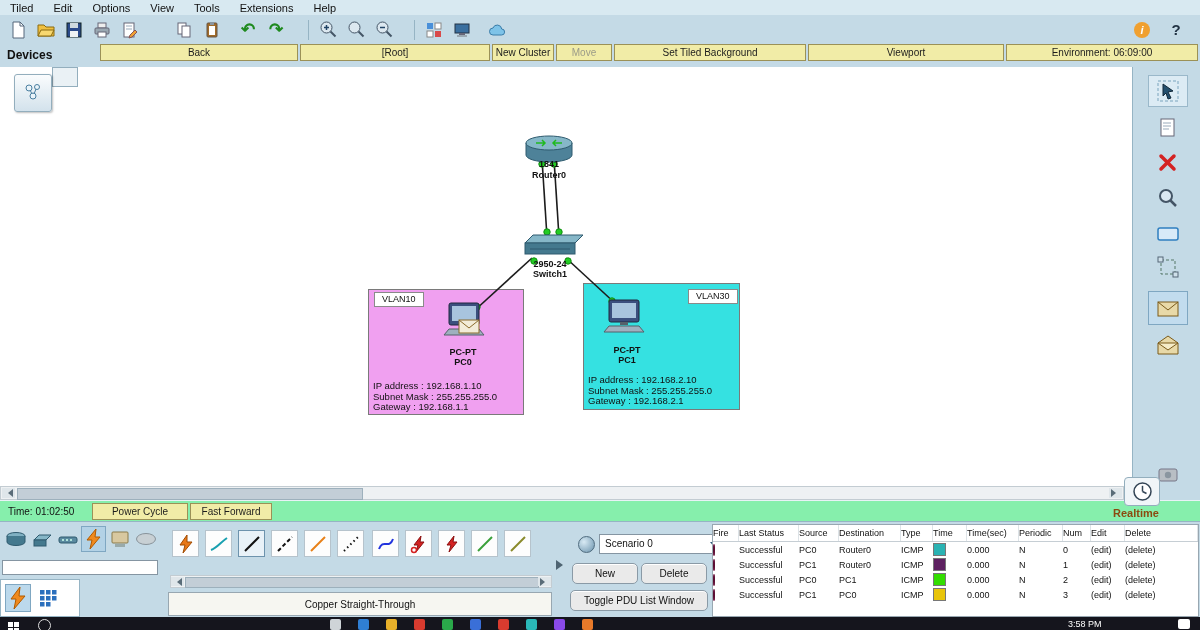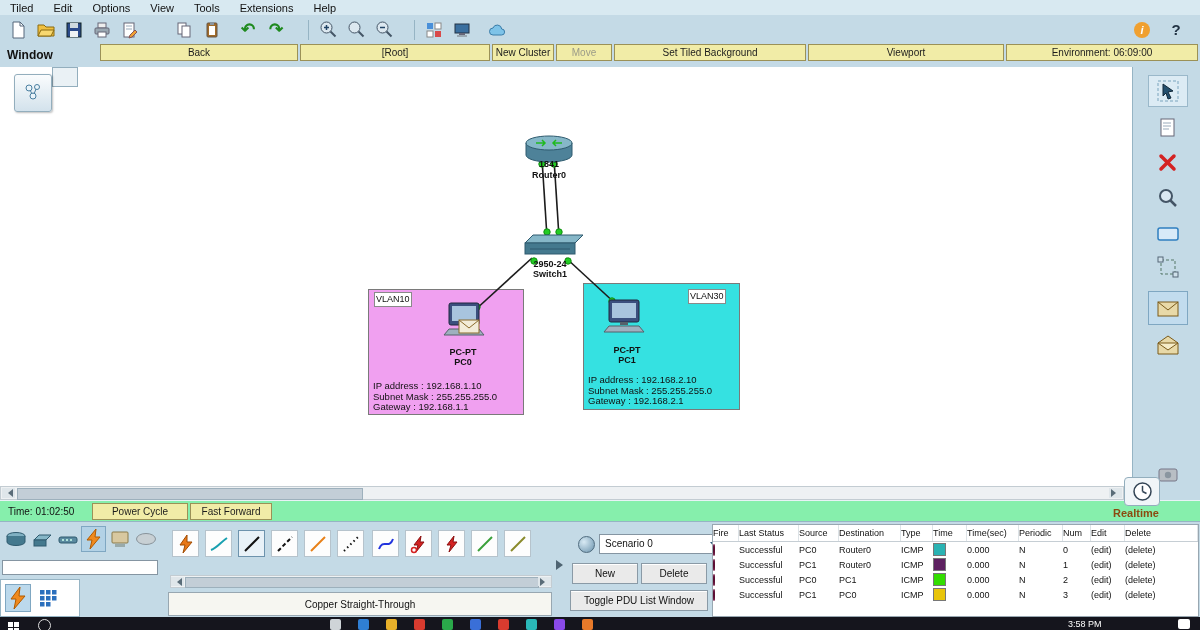--- a/index.html
+++ b/index.html
@@ -30,21 +30,21 @@
         line-height:15px;text-align:center;color:#1c1c1c;box-sizing:border-box;cursor:pointer;overflow:hidden;}
   .ybtn.disabled{color:#9b9b88;}
 
   
   .canvas{position:absolute;left:0;top:67px;width:1132px;height:419px;background:#fff;overflow:hidden;}
   .topo{position:absolute;left:0;top:0;}
   .lk{stroke:#1c1c1c;stroke-width:1.6;}
   .dot{fill:#23cc23;stroke:#0f8f0f;stroke-width:1;}
   .vlanbox{position:absolute;border:1px solid #7a7a7a;box-sizing:border-box;}
   .vlan-tag{position:absolute;background:#fff;border:1px solid #8a8a8a;font-size:9px;height:13px;
-            line-height:12px;padding:0 1px;}
+            line-height:12px;padding:0 7px;}
   .canvas-text{position:absolute;font-size:9px;text-align:center;white-space:nowrap;font-weight:bold;}
   .ip-line{position:absolute;font-size:9.5px;white-space:nowrap;}
   .ws-nav1{position:absolute;left:14px;top:7px;width:36px;height:36px;border:1px solid #93aebd;border-radius:3px;
            background:linear-gradient(#fafcfd,#d3e2ec);display:flex;align-items:center;justify-content:center;
            box-shadow:1px 1px 2px rgba(0,0,0,.25);}
   .ws-nav2{position:absolute;left:52px;top:0;width:24px;height:18px;background:#eaf1f5;border:1px solid #93aebd;}
 
   
   .sidebar{position:absolute;left:1132px;top:67px;width:68px;height:433px;background:#c4dae6;
            border-left:1px solid #96b4c4;}
@@ -97,21 +97,21 @@
                justify-content:center;box-sizing:border-box;}
   .panel-arrow{position:absolute;left:556px;top:38px;width:0;height:0;border:5px solid transparent;
                border-left:7px solid #4f6472;}
   .scenario-ball{position:absolute;left:578px;top:14px;width:15px;height:15px;border-radius:50%;
                  border:1px solid #4f6b7e;background:radial-gradient(circle at 5px 5px,#d8eaf4,#6b93ad);}
   .scenario-dd{position:absolute;left:599px;top:12px;width:124px;height:20px;background:#fff;
                border:1px solid #8595a2;font-size:10px;line-height:18px;padding-left:5px;
                box-sizing:border-box;cursor:pointer;}
   .dd-arrow{position:absolute;right:4px;top:7px;width:0;height:0;border:4px solid transparent;
             border-top:5px solid #2f5a7a;}
-  .btn3d{position:absolute;height:21px;background:#eaeaea;border:1px solid #8a9aa6;border-radius:0;
+  .btn3d{position:absolute;height:21px;background:#eaeaea;border:1px solid #8a9aa6;border-radius:5px;
          font-size:10px;text-align:center;line-height:19px;box-shadow:inset 0 1px 0 #fff;
          box-sizing:border-box;cursor:pointer;}
 
   
   .pdu-table{position:absolute;left:712px;top:2px;width:487px;height:93px;background:#fff;
              border:1px solid #98a7b1;box-sizing:border-box;overflow:hidden;}
   .pdu-row{display:grid;grid-template-columns:26px 60px 40px 62px 32px 34px 52px 44px 28px 34px 1fr;
            height:15px;align-items:center;text-align:left;font-size:9px;}
   .pdu-head{height:16px;border-bottom:1px solid #c6ced4;}
   .pdu-head span{border-right:1px solid #dde3e7;height:100%;line-height:16px;overflow:hidden;white-space:nowrap;}
@@ -240,21 +240,21 @@
       <span class="tbtn">
           <span class="info-circle">i</span>
         </span>
       <span class="tbtn">
           <span class="help-glyph">?</span>
         </span>
     </span>
   </div>
 
   <div class="navbar">
-    <span class="logical-label">Window</span>
+    <span class="logical-label">Devices</span>
     <span class="ybtn" style="left:100px;width:198px">Back</span>
     <span class="ybtn" style="left:300px;width:190px">[Root]</span>
     <span class="ybtn" style="left:492px;width:62px">New Cluster</span>
     <span class="ybtn disabled" style="left:556px;width:56px">Move Object</span>
     <span class="ybtn" style="left:614px;width:192px">Set Tiled Background</span>
     <span class="ybtn" style="left:808px;width:196px">Viewport</span>
     <span class="ybtn" style="left:1006px;width:192px">Environment: 06:09:00</span>
   </div>
 
   <div class="canvas">

